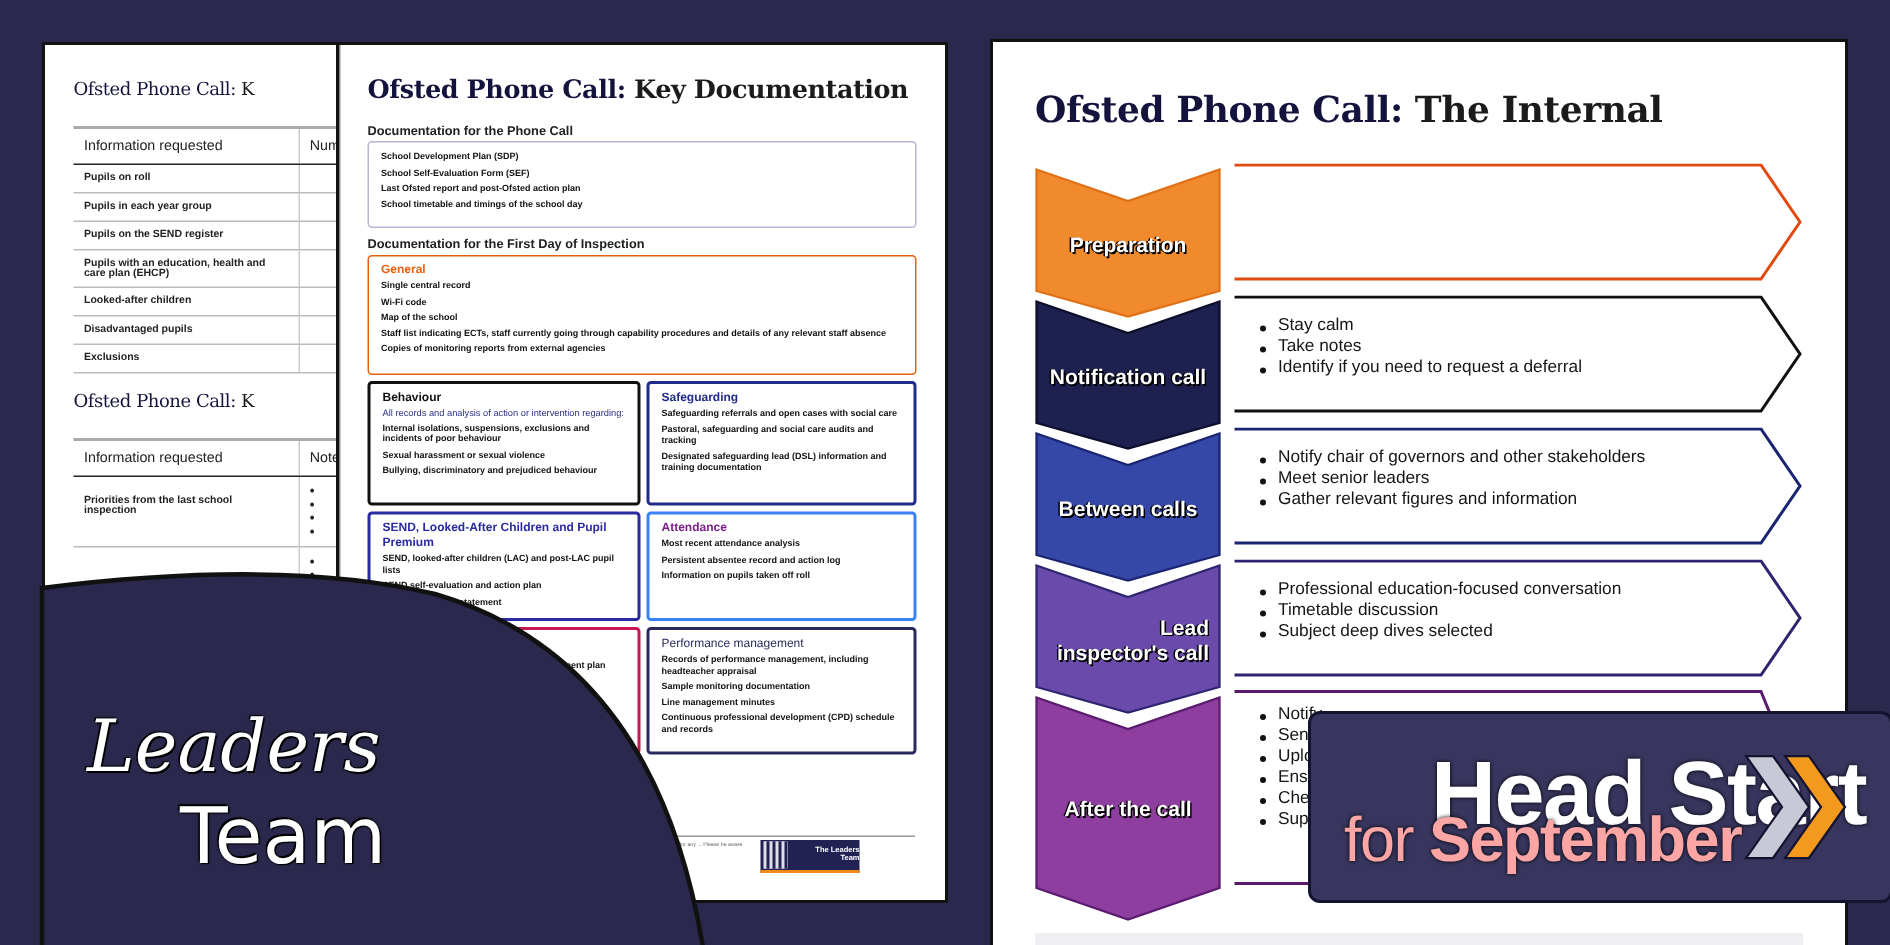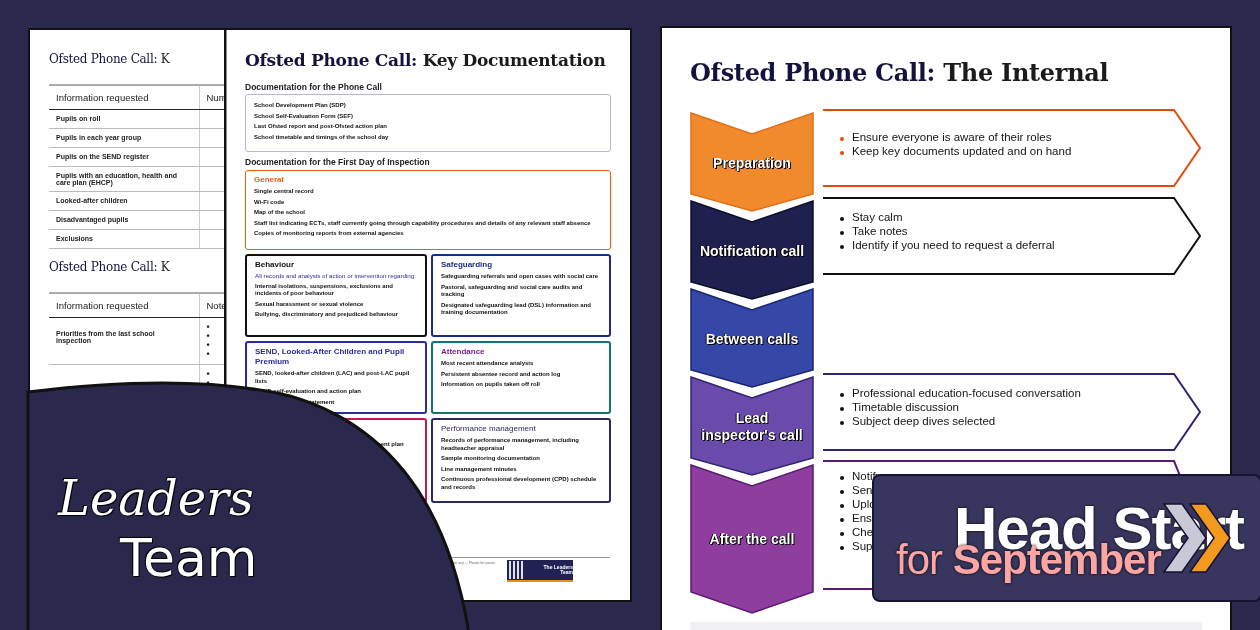--- a/index.html
+++ b/index.html
@@ -30,21 +30,21 @@
 .qr{width:18px;height:18px;margin:2px;background:repeating-linear-gradient(90deg,#fff 0 2px,#222153 2px 4px),#fff;opacity:.85}
 .logo-mini span{color:#fff;font-size:5px;font-weight:bold;text-align:right;padding-left:6px;line-height:1.1}
 .blob-wrap{position:absolute;left:0;top:0;width:1260px;height:630px;pointer-events:none}
 .lt{position:absolute;color:#fff;font-family:"DejaVu Sans",sans-serif;text-shadow:0 0 2px #000,1px 1px 0 #000,-1px -1px 0 #000}
 .lt1{left:62px;top:418px;font-size:50px}
 .lt2{left:58px;top:470px;font-size:48px;font-style:italic;font-family:"DejaVu Serif",serif}
 .lt3{left:120px;top:528px;font-size:52px}
 
 .p-right .title{position:absolute;left:28px;top:30px;font-size:24px;white-space:nowrap}
 .step{position:absolute;left:28px;width:124px}
-.chev{position:absolute;left:0;top:0;width:124px;color:#fff;font-weight:bold;font-size:14px;display:flex;align-items:center;justify-content:center;text-align:center;text-shadow:1px 1px 0 #000,-1px 0 0 #000;line-height:1.2}
+.chev{position:absolute;left:0;top:0;width:124px;color:#fff;font-weight:bold;font-size:14px;display:flex;align-items:center;justify-content:center;text-align:right;text-shadow:1px 1px 0 #000,-1px 0 0 #000;line-height:1.2}
 .panel{position:absolute;left:160px;width:376px}
 .panel svg{position:absolute;left:0;top:0}
 .panel ul{position:absolute;left:18px;list-style:none;font-size:11.5px;color:#151515}
 .panel li{margin:2px 0;position:relative;padding-left:12px}
 .panel li::before{content:"";position:absolute;left:0;top:6px;width:4px;height:4px;border-radius:50%;background:var(--b,#111)}
 .bottom-bar{position:absolute;left:28px;top:594px;width:512px;height:10px;background:#f0eff3}
 
 .hs{position:absolute;left:872px;top:474px;width:390px;height:128px;background:#38365e;border:2px solid #141330;border-radius:8px}
 .hs .l1{position:absolute;left:80px;top:18px;font-size:60px;font-weight:bold;color:#fff;letter-spacing:-1px;text-shadow:0 0 3px #000}
 .hs .l2{position:absolute;left:22px;top:60px;font-size:42px;color:#fca5a5;text-shadow:0 0 3px #000;letter-spacing:-1px}
@@ -143,21 +143,21 @@
       <div class="it">Safeguarding referrals and open cases with social care</div>
       <div class="it">Pastoral, safeguarding and social care audits and tracking</div>
       <div class="it">Designated safeguarding lead (DSL) information and training documentation</div>
     </div>
     <div class="box" style="left:18px;top:311px;width:182px;height:73px;border:2px solid #2a2ba0">
       <div class="bh" style="color:#2a2ba0">SEND, Looked-After Children and Pupil Premium</div>
       <div class="it">SEND, looked-after children (LAC) and post-LAC pupil lists</div>
       <div class="it">SEND self-evaluation and action plan</div>
       <div class="it">...emium strategy statement</div>
     </div>
-    <div class="box" style="left:204px;top:311px;width:180px;height:73px;border:2px solid #0f766e">
+    <div class="box" style="left:204px;top:311px;width:180px;height:73px;border:2px solid #3b82f6">
       <div class="bh" style="color:#7a1f8a">Attendance</div>
       <div class="it">Most recent attendance analysis</div>
       <div class="it">Persistent absentee record and action log</div>
       <div class="it">Information on pupils taken off roll</div>
     </div>
     <div class="box" style="left:18px;top:388px;width:182px;height:85px;border:2px solid #c8174e;padding-left:80px;padding-top:18px">
       <div class="it">...es and development plan</div>
       <div class="it">...l governor visits</div>
       <div class="it">...ernors</div>
       <div class="it">...visors, or similar</div>
@@ -189,24 +189,20 @@
     <div class="step" style="top:84px;height:100px">
       <svg width="124" height="100">
           <path d="M1 1 L62 22 L123 1 L123 82 L62 99 L1 82 Z" fill="#f08a2c" stroke="#e07018" stroke-width="1.5"></path>
         </svg>
       <div class="chev" style="top:20px;height:62px">Preparation</div>
     </div>
     <div class="panel" style="top:81px;height:78px">
       <svg width="380" height="80">
           <path d="M1 1 L352 1 L378 39 L352 77 L1 77" fill="#fff" stroke="#e24a10" stroke-width="2"></path>
         </svg>
-      <ul style="top:20px;--b:#e24a10">
-        <li>Ensure everyone is aware of their roles</li>
-        <li>Keep key documents updated and on hand</li>
-      </ul>
     </div>
 
     <div class="step" style="top:172px;height:100px">
       <svg width="124" height="100">
           <path d="M1 1 L62 22 L123 1 L123 82 L62 99 L1 82 Z" fill="#1e2150" stroke="#0d0f2a" stroke-width="1.5"></path>
         </svg>
       <div class="chev" style="top:20px;height:62px">Notification call</div>
     </div>
     <div class="panel" style="top:169px;height:78px">
       <svg width="380" height="80">
@@ -217,20 +213,30 @@
         <li>Take notes</li>
         <li>Identify if you need to request a deferral</li>
       </ul>
     </div>
 
     <div class="step" style="top:260px;height:100px">
       <svg width="124" height="100">
           <path d="M1 1 L62 22 L123 1 L123 82 L62 99 L1 82 Z" fill="#3548a8" stroke="#1a2470" stroke-width="1.5"></path>
         </svg>
       <div class="chev" style="top:20px;height:62px">Between calls</div>
+    </div>
+    <div class="panel" style="top:257px;height:78px">
+      <svg width="380" height="80">
+          <path d="M1 1 L352 1 L378 39 L352 77 L1 77" fill="#fff" stroke="#1a2470" stroke-width="2"></path>
+        </svg>
+      <ul style="top:12px">
+        <li>Notify chair of governors and other stakeholders</li>
+        <li>Meet senior leaders</li>
+        <li>Gather relevant figures and information</li>
+      </ul>
     </div>
 
     <div class="step" style="top:348px;height:100px">
       <svg width="124" height="100">
           <path d="M1 1 L62 22 L123 1 L123 82 L62 99 L1 82 Z" fill="#6a4aab" stroke="#2e2570" stroke-width="1.5"></path>
         </svg>
       <div class="chev" style="top:20px;height:62px;padding:0 8px">Lead inspector's call</div>
     </div>
     <div class="panel" style="top:345px;height:78px">
       <svg width="380" height="80">

